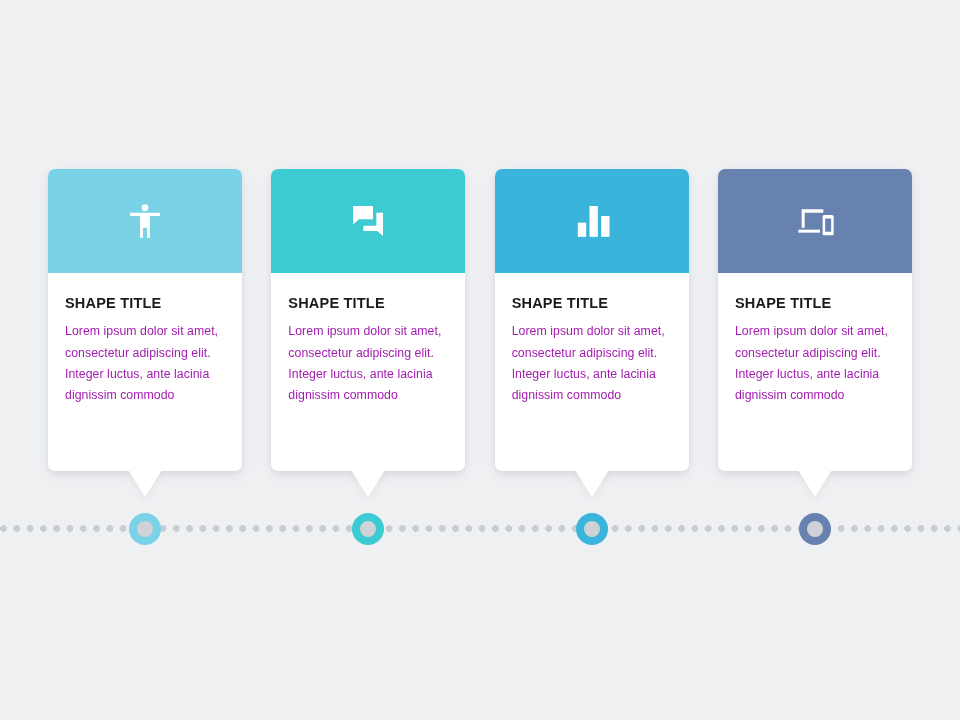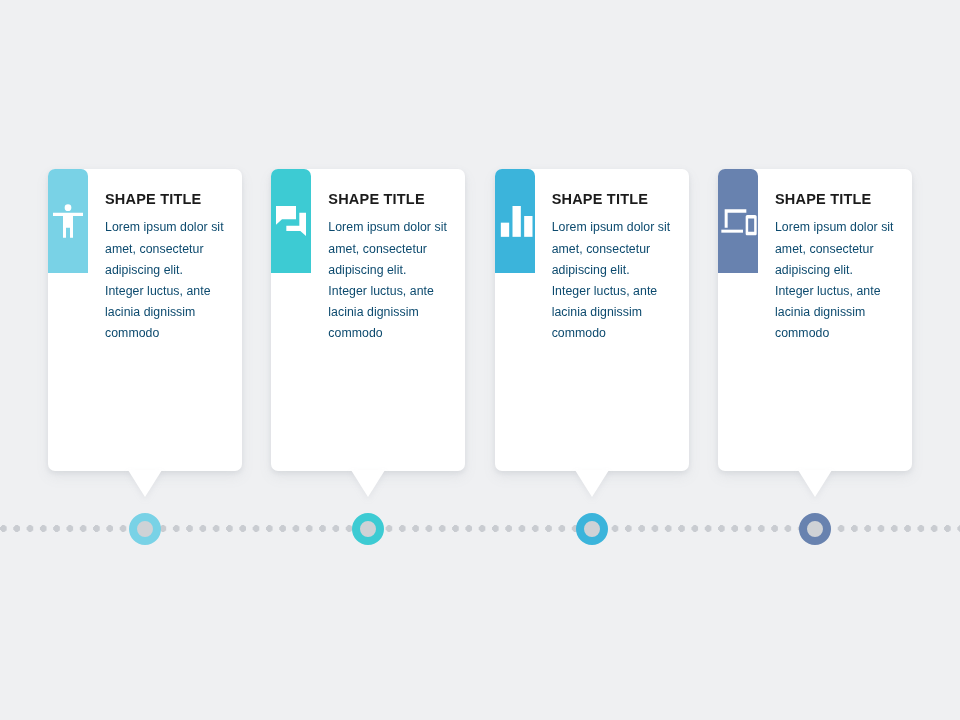--- a/index.html
+++ b/index.html
@@ -40,20 +40,21 @@
   }
 
   .card {
     position: relative;
     width: 194px;
     height: 302px;
     background: #ffffff;
     border-radius: 7px;
     box-shadow: 0 2px 5px rgba(120,130,145,0.14), 0 6px 14px rgba(120,130,145,0.09);
     display: flex;
+    flex-direction: column;
   }
 
   .card-header {
     height: 104px;
     border-radius: 7px 7px 0 0;
     display: flex;
     align-items: center;
     justify-content: center;
     flex: 0 0 auto;
   }
@@ -74,21 +75,21 @@
     font-size: 14.5px;
     font-weight: bold;
     color: #1b1b1b;
     letter-spacing: 0.2px;
     margin: 0 0 9px 0;
     line-height: 1.2;
   }
 
   .card-text {
     font-size: 12.3px;
-    color: #0c4a6e;
+    color: #a21caf;
     line-height: 1.72;
     margin: 0;
     letter-spacing: 0.05px;
   }
 
   
   .card-pointer {
     position: absolute;
     left: 50%;
     bottom: -26px;

